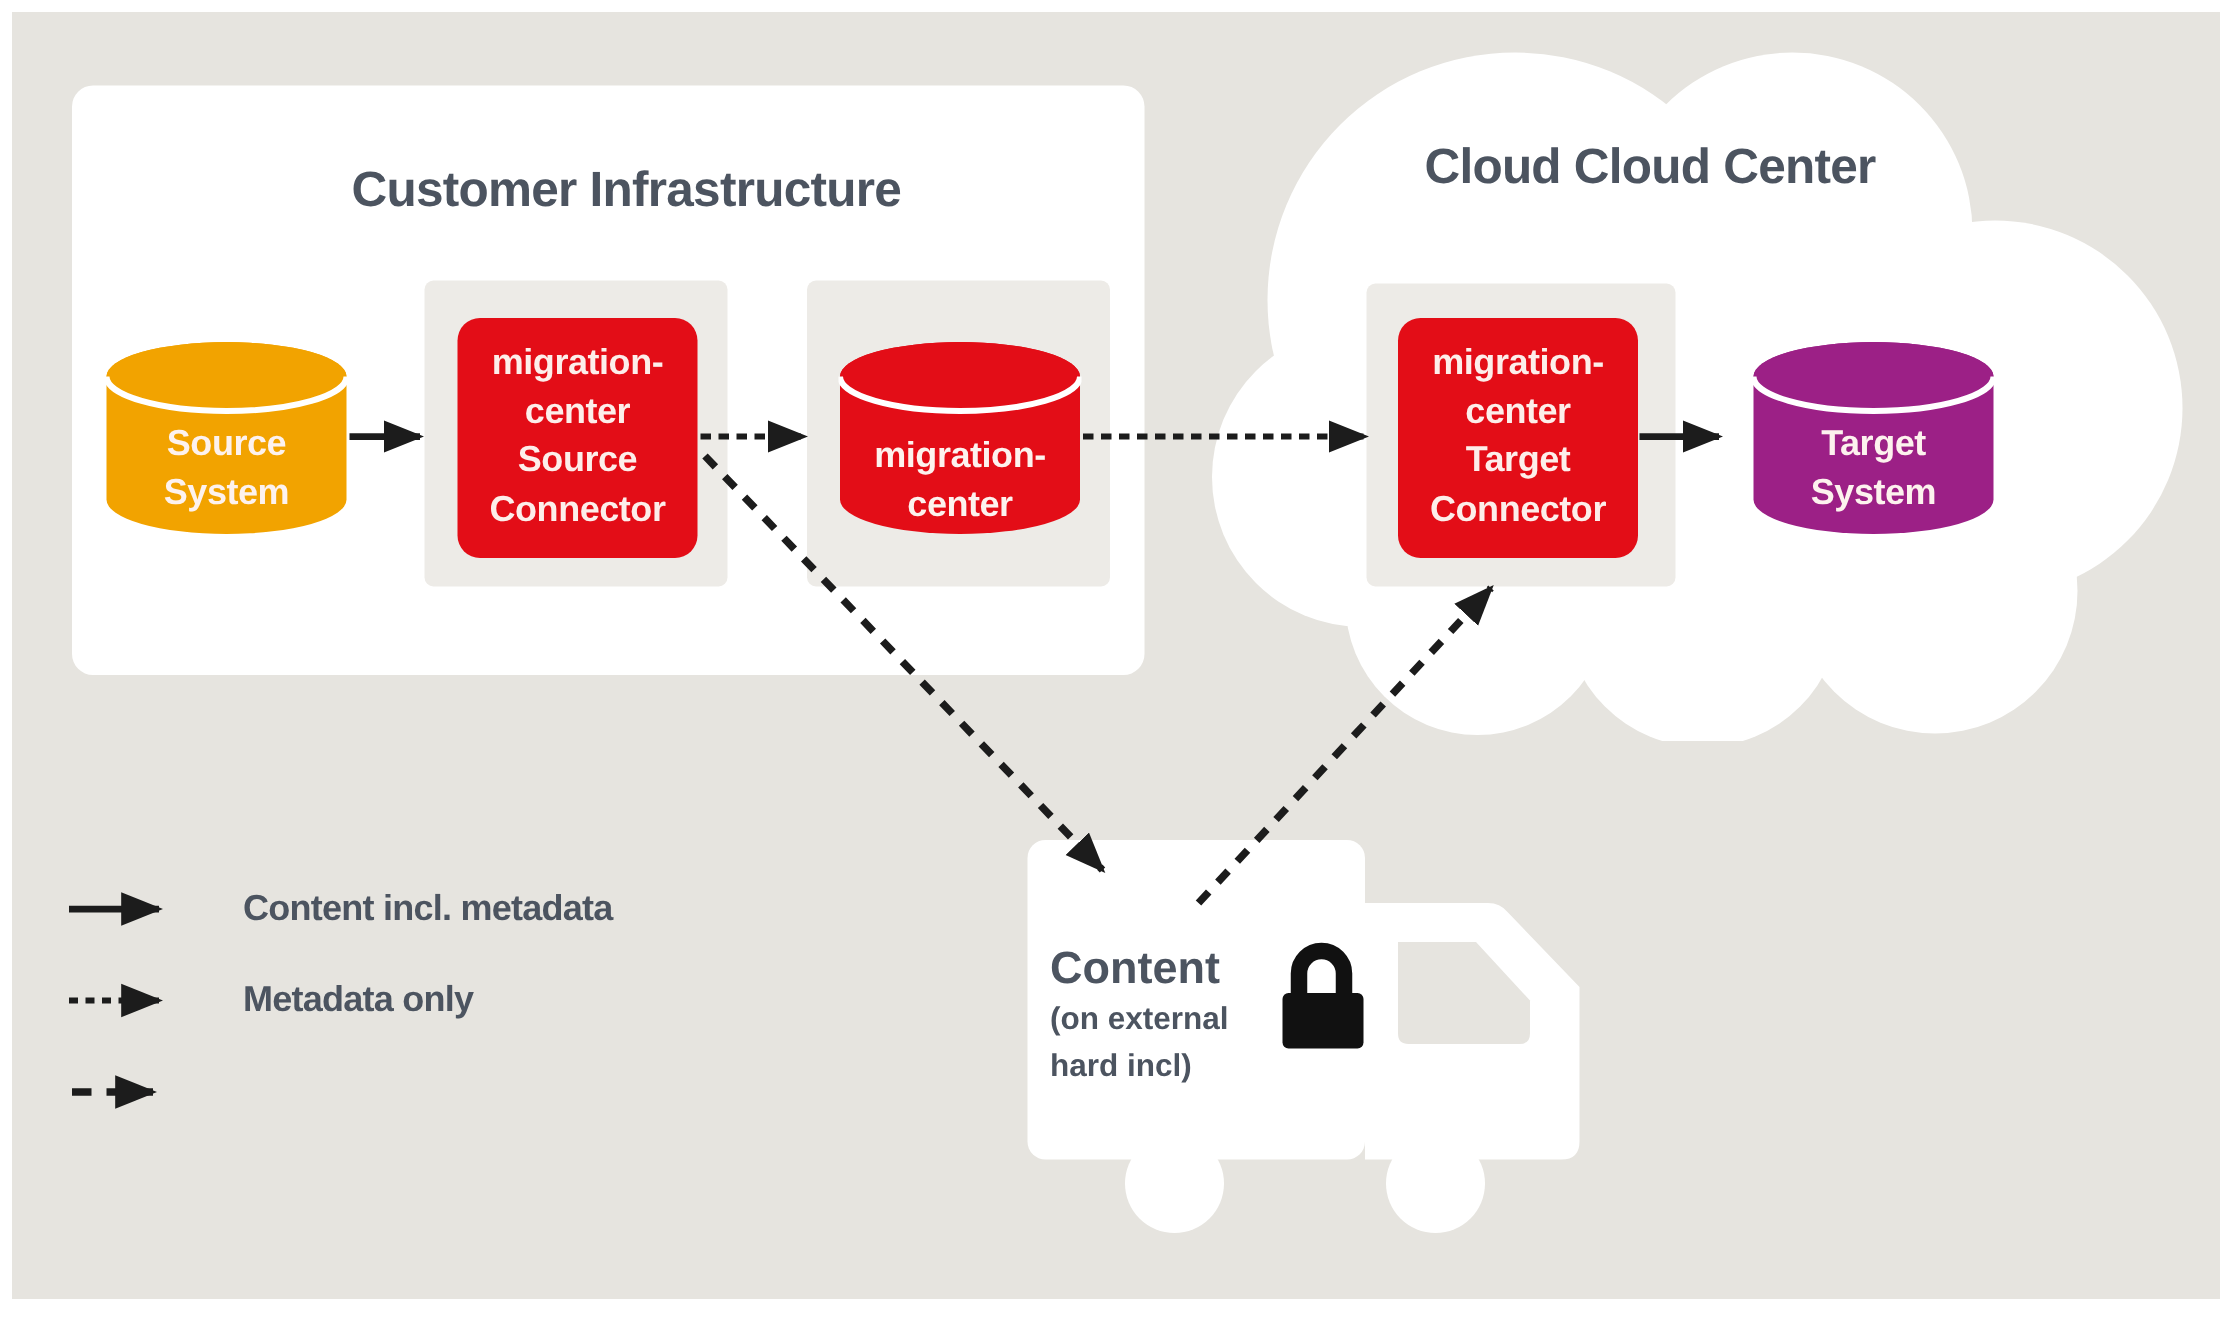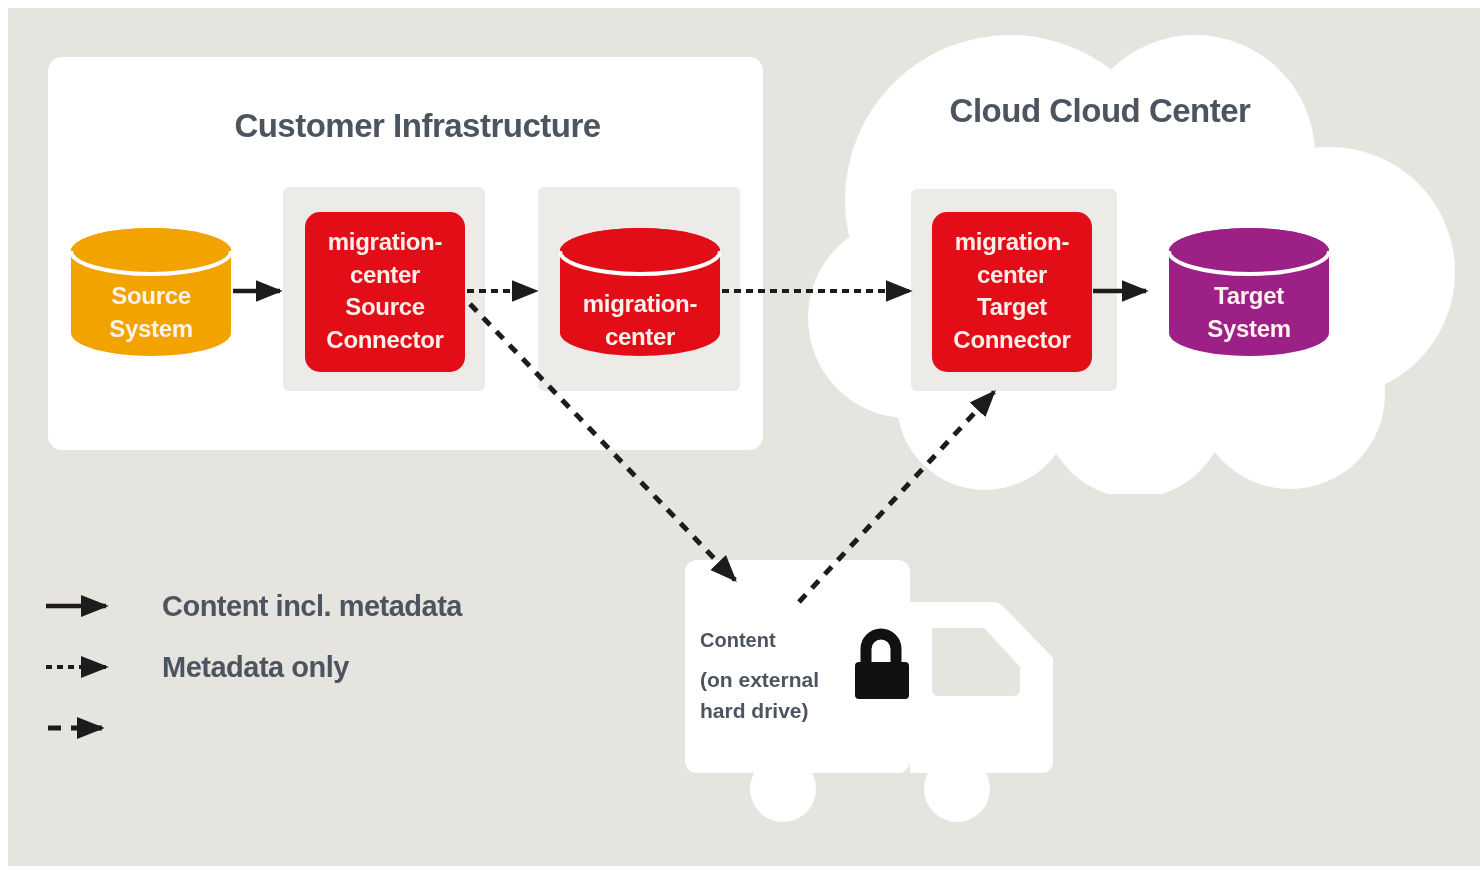--- a/index.html
+++ b/index.html
@@ -19,26 +19,26 @@
   .title-cloud{left:892px;top:84px;width:400px;}
   .rednode{position:absolute;width:160px;height:160px;background:#e30d17;border-radius:15px;
            color:#fdeeea;font-size:24px;font-weight:bold;line-height:32.5px;text-align:center;
            white-space:pre-line;box-sizing:border-box;padding-top:14px;letter-spacing:-0.3px;}
   .node-source-connector{left:297px;top:204px;}
   .node-target-connector{left:924px;top:204px;}
   .cyl{position:absolute;width:162px;height:130px;}
   .cyl-label{position:absolute;width:162px;text-align:center;color:#fdf2ee;font-size:24px;
              font-weight:bold;line-height:33px;white-space:pre-line;letter-spacing:-0.3px;}
   .truck-label{position:absolute;color:#4c5460;font-weight:bold;white-space:pre-line;}
-  .truck-label-main{left:692px;top:621px;font-size:20px;}
+  .truck-label-main{left:692px;top:621px;font-size:30px;}
   .truck-label-sub{left:692px;top:656px;font-size:21px;line-height:31px;}
   .legend{position:absolute;left:36px;top:578px;}
   .legend-row{display:flex;align-items:center;height:40px;margin-bottom:21px;}
   .legend-row svg{flex:0 0 auto;}
-  .legend-label{color:#4c5460;font-size:29px;font-weight:bold;letter-spacing:-0.5px;
+  .legend-label{color:#4c5460;font-size:24px;font-weight:bold;letter-spacing:-0.5px;
                 margin-left:18px;white-space:nowrap;}
   svg{display:block;}
   .overlay{pointer-events:none;}
 </style>
 </head>
 <body>
 
 <div class="page">
   <div class="canvas">
 
@@ -105,21 +105,21 @@
         <circle cx="287" cy="244" r="33"></circle>
       </g>
       <path d="M262,83 L314,83 L350,122 L350,144 Q350,151 343,151 L269,151 Q262,151 262,144 Z" fill="#e6e4df"></path>
       <g>
         <path d="M196,118 L196,104 A15,15 0 0 1 226,104 L226,118" fill="none" stroke="#111111" stroke-width="11"></path>
         <rect x="185" y="117" width="54" height="37" rx="4" fill="#111111"></rect>
       </g>
     </svg>
     <div class="truck-label truck-label-main">Content</div>
     <div class="truck-label truck-label-sub">(on external
-hard drive)</div>
+hard incl)</div>
 
     <svg class="abs overlay" style="left:0;top:0" width="1472" height="858" viewBox="0 0 1472 858">
       <defs>
         <marker id="ahm" viewBox="0 0 10 8" refX="9" refY="4" markerWidth="27" markerHeight="23" orient="auto" markerUnits="userSpaceOnUse">
           <path d="M0,0 L10,4 L0,8 Z" fill="#1c1c1c"></path>
         </marker>
       </defs>
       <g stroke="#1c1c1c" fill="none">
         <path d="M225,283 H272" stroke-width="4.5" marker-end="url(#ahm)"></path>
         <path d="M459,283 H528" stroke-width="4" stroke-dasharray="7 5" marker-end="url(#ahm)"></path>

